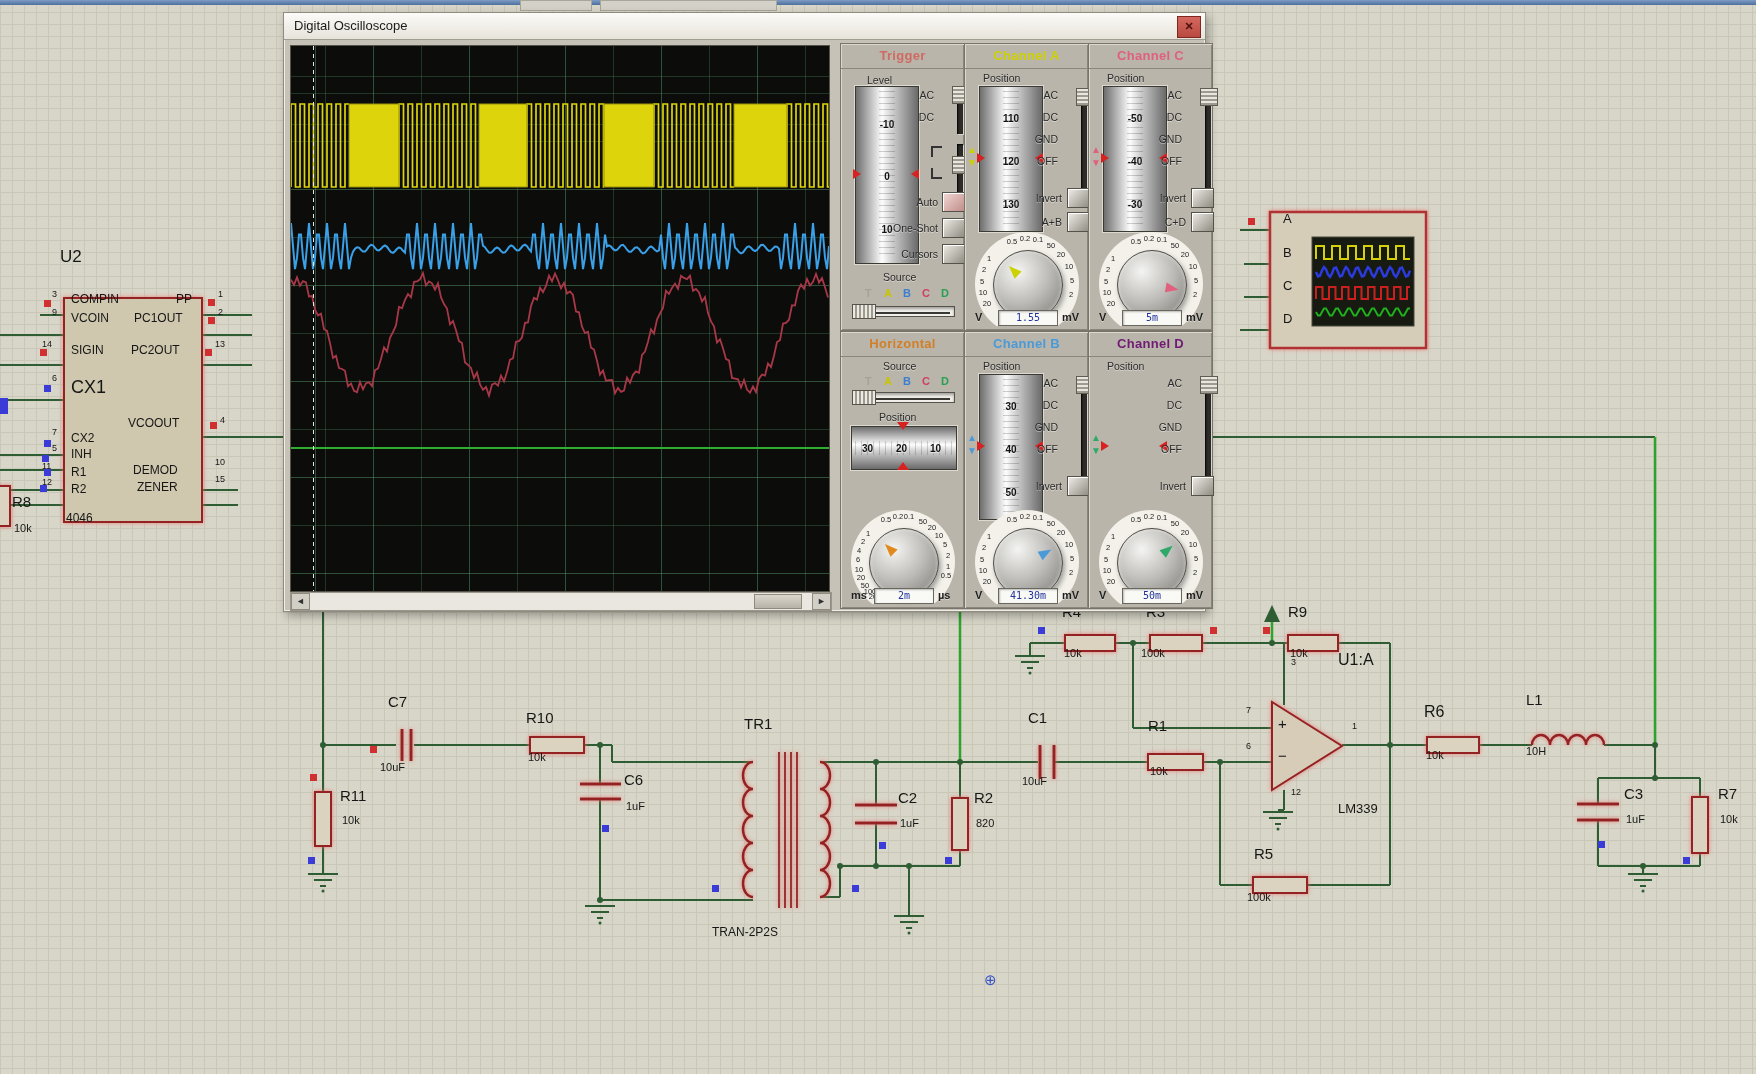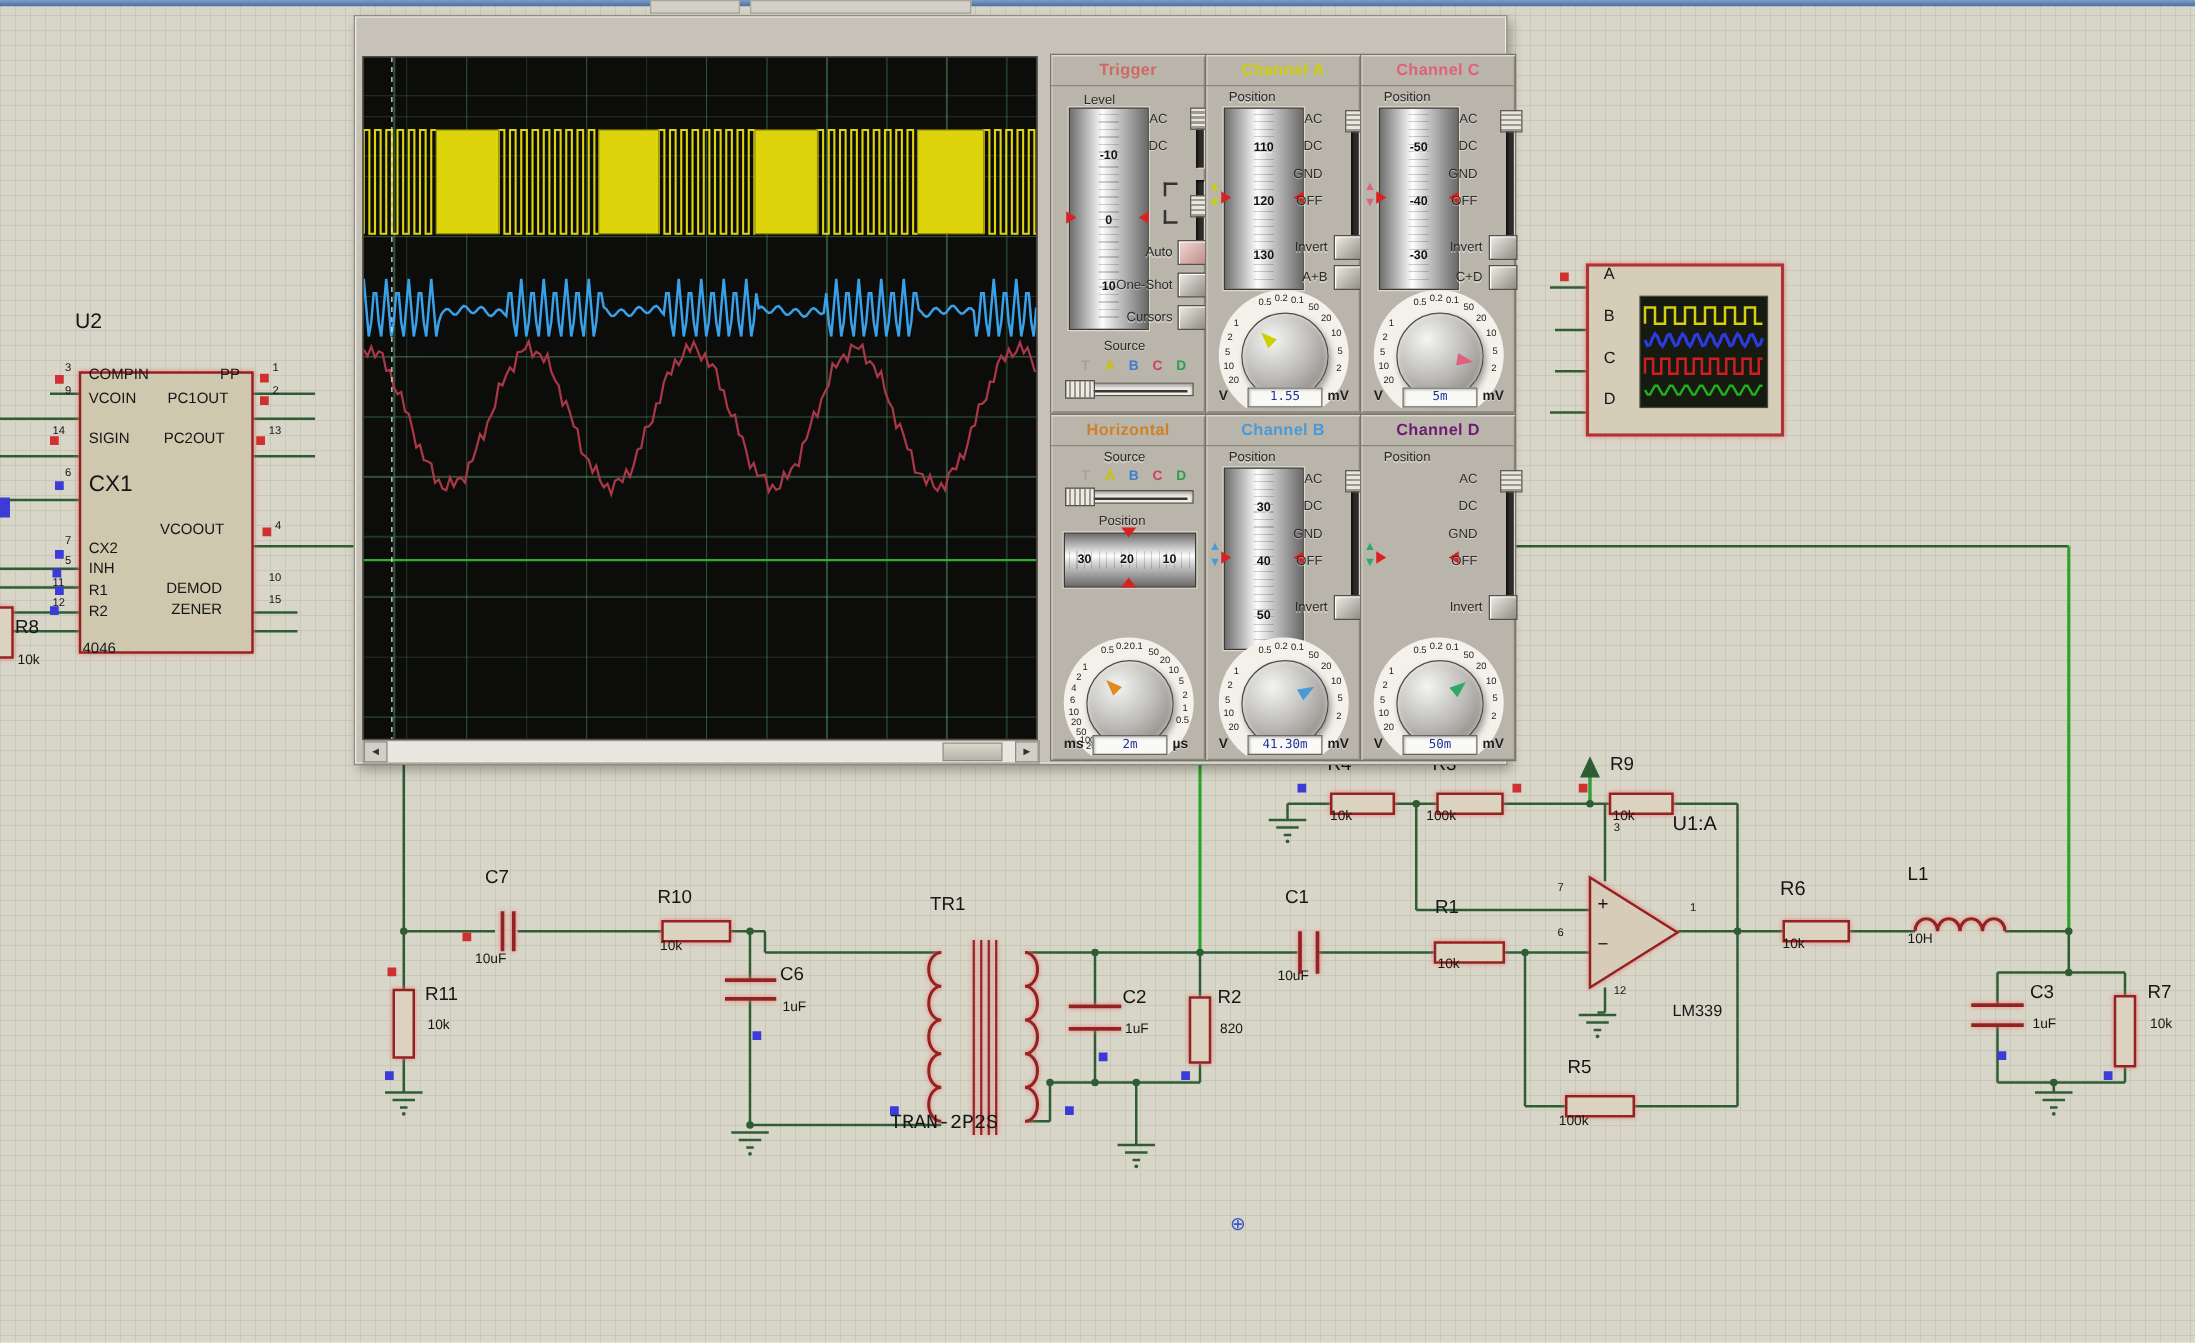--- a/index.html
+++ b/index.html
@@ -229,21 +229,21 @@
       <span class="slabel" style="left: 14px; top: 523px; font-size: 11px;">10k</span>
       <span class="slabel" style="left: 340px; top: 788px; font-size: 15px;">R11</span>
       <span class="slabel" style="left: 342px; top: 815px; font-size: 11px;">10k</span>
       <span class="slabel" style="left: 388px; top: 694px; font-size: 15px;">C7</span>
       <span class="slabel" style="left: 380px; top: 762px; font-size: 11px;">10uF</span>
       <span class="slabel" style="left: 526px; top: 710px; font-size: 15px;">R10</span>
       <span class="slabel" style="left: 528px; top: 752px; font-size: 11px;">10k</span>
       <span class="slabel" style="left: 624px; top: 772px; font-size: 15px;">C6</span>
       <span class="slabel" style="left: 626px; top: 801px; font-size: 11px;">1uF</span>
       <span class="slabel" style="left: 744px; top: 716px; font-size: 15px;">TR1</span>
-      <span class="slabel" style="left: 712px; top: 890px; font-size: 16px; font-family: Liberation Mono, monospace;">TRAN-2P2S</span>
+      <span class="slabel" style="left: 712px; top: 926px; font-size: 12px;">TRAN-2P2S</span>
       <span class="slabel" style="left: 898px; top: 790px; font-size: 15px;">C2</span>
       <span class="slabel" style="left: 900px; top: 818px; font-size: 11px;">1uF</span>
       <span class="slabel" style="left: 974px; top: 790px; font-size: 15px;">R2</span>
       <span class="slabel" style="left: 976px; top: 818px; font-size: 11px;">820</span>
       <span class="slabel" style="left: 1028px; top: 710px; font-size: 15px;">C1</span>
       <span class="slabel" style="left: 1022px; top: 776px; font-size: 11px;">10uF</span>
       <span class="slabel" style="left: 1148px; top: 718px; font-size: 15px;">R1</span>
       <span class="slabel" style="left: 1150px; top: 766px; font-size: 11px;">10k</span>
       <span class="slabel" style="left: 1062px; top: 604px; font-size: 15px;">R4</span>
       <span class="slabel" style="left: 1064px; top: 648px; font-size: 11px;">10k</span>
@@ -271,20 +271,24 @@
       <span class="slabel" style="left: 1718px; top: 786px; font-size: 15px;">R7</span>
       <span class="slabel" style="left: 1720px; top: 814px; font-size: 11px;">10k</span>
       <span class="slabel" style="left: 1283px; top: 212px; font-size: 13px;">A</span>
       <span class="slabel" style="left: 1283px; top: 246px; font-size: 13px;">B</span>
       <span class="slabel" style="left: 1283px; top: 279px; font-size: 13px;">C</span>
       <span class="slabel" style="left: 1283px; top: 312px; font-size: 13px;">D</span>
       <span class="slabel" style="left: 984px; top: 972px; font-size: 15px; color: rgb(58, 85, 200);">⊕</span>
     </div>
 
   <div id="osc">
+    <div id="osc-title">
+      <span>Digital Oscilloscope</span>
+      <div id="osc-close">✕</div>
+    </div>
     <div id="display">
       <svg id="scope-svg" width="538" height="545">
           <path d="M0 141 V58 H4.5 V141 H9 V58 H13.5 V141 H18 V58 H22.5 V141 H27 V58 H31.5 V141 H36 V58 H40.5 V141 H45 V58 H49.5 V141 H54 V58 H58" stroke="#ddd40c" stroke-width="1.7" fill="none"></path>
           <path d="M108 141 V58 H112.5 V141 H117 V58 H121.5 V141 H126 V58 H130.5 V141 H135 V58 H139.5 V141 H144 V58 H148.5 V141 H153 V58 H157.5 V141 H162 V58 H166.5 V141 H171 V58 H175.5 V141 H180 V58 H184.5 V141 H188" stroke="#ddd40c" stroke-width="1.7" fill="none"></path>
           <path d="M236 141 V58 H240.5 V141 H245 V58 H249.5 V141 H254 V58 H258.5 V141 H263 V58 H267.5 V141 H272 V58 H276.5 V141 H281 V58 H285.5 V141 H290 V58 H294.5 V141 H299 V58 H303.5 V141 H308 V58 H312.5 V141 H313" stroke="#ddd40c" stroke-width="1.7" fill="none"></path>
           <path d="M363 141 V58 H367.5 V141 H372 V58 H376.5 V141 H381 V58 H385.5 V141 H390 V58 H394.5 V141 H399 V58 H403.5 V141 H408 V58 H412.5 V141 H417 V58 H421.5 V141 H426 V58 H430.5 V141 H435 V58 H439.5 V141 H443" stroke="#ddd40c" stroke-width="1.7" fill="none"></path>
           <path d="M496 141 V58 H500.5 V141 H505 V58 H509.5 V141 H514 V58 H518.5 V141 H523 V58 H527.5 V141 H532 V58 H536.5 V141 H538" stroke="#ddd40c" stroke-width="1.7" fill="none"></path>
           <rect x="58" y="58" width="50" height="83" fill="#ddd40c" stroke="#97910a" stroke-width="1"></rect>
           <rect x="188" y="58" width="48" height="83" fill="#ddd40c" stroke="#97910a" stroke-width="1"></rect>
           <rect x="313" y="58" width="50" height="83" fill="#ddd40c" stroke="#97910a" stroke-width="1"></rect>

